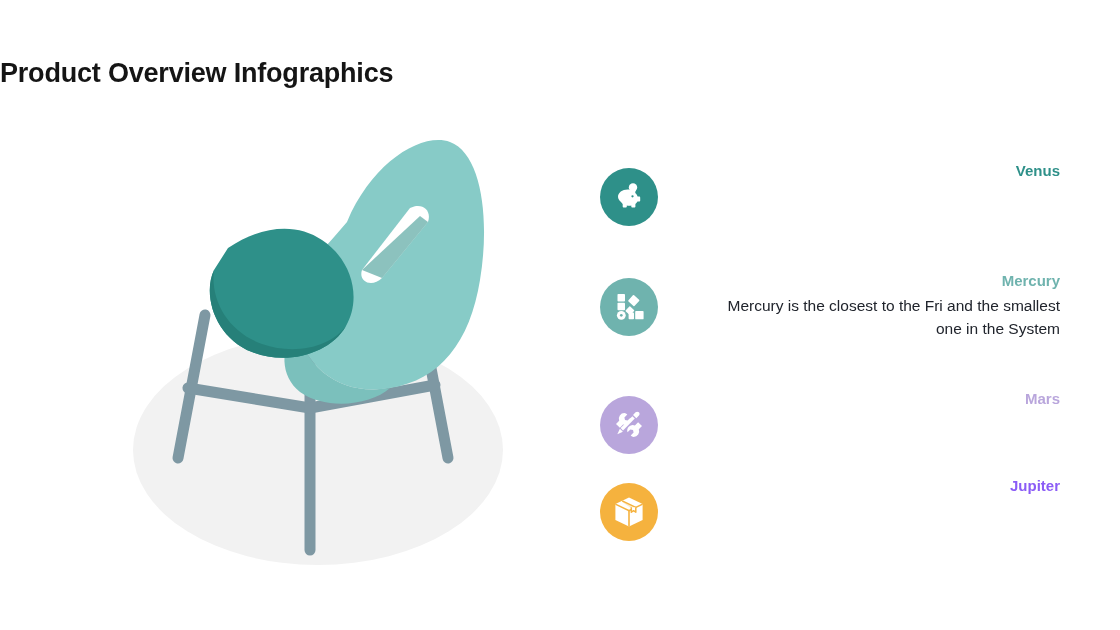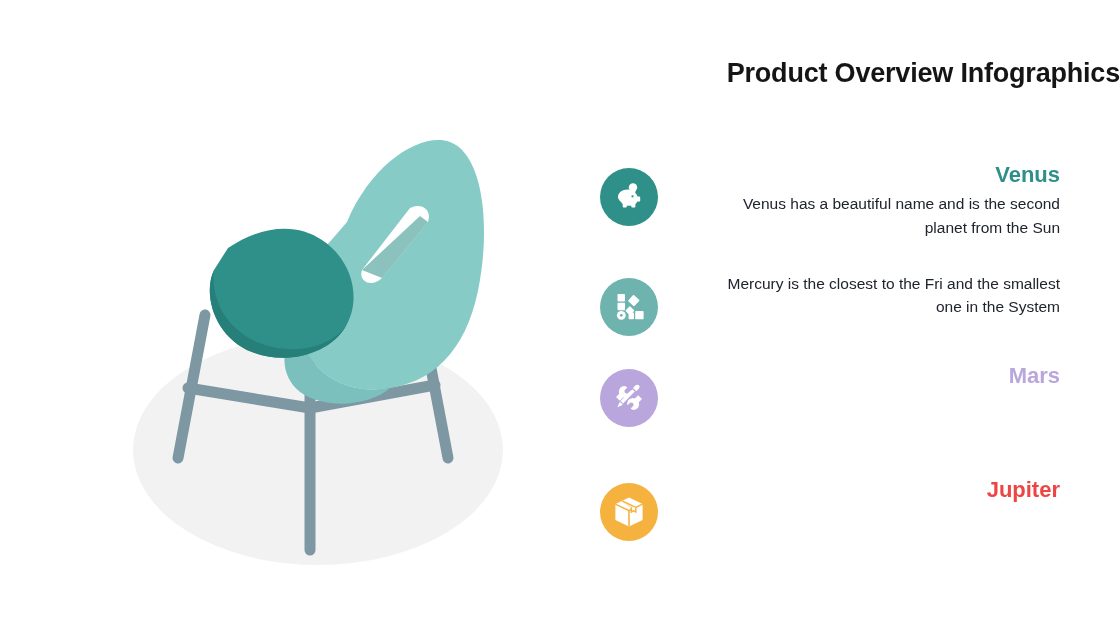--- a/index.html
+++ b/index.html
@@ -15,21 +15,21 @@
     font-family: "Liberation Sans", sans-serif;
     position: relative;
   }
 
   
   .slide-title {
     position: absolute;
     top: 58px;
     left: 0;
     width: 1120px;
-    text-align: right;
+    text-align: left;
     font-size: 27px;
     font-weight: bold;
     color: #151515;
     letter-spacing: -0.2px;
   }
 
   
   .illustration {
     position: absolute;
     left: 110px;
@@ -59,36 +59,36 @@
   }
   .item-icon svg { display: block; }
 
   .item-text {
     flex: 1;
     text-align: right;
     padding-left: 52px;
   }
 
   .item-heading {
-    font-size: 22px;
+    font-size: 15px;
     font-weight: bold;
     line-height: 1.2;
     margin-bottom: 4px;
   }
 
   .item-body {
     font-size: 15.5px;
     line-height: 1.5;
     color: #20242c;
   }
 
   
   .item-0 { top: 162px; }
   .item-1 { top: 272px; }
-  .item-2 { top: 363px; }
+  .item-2 { top: 390px; }
   .item-3 { top: 477px; }
 </style>
 </head>
 <body>
 
 <div class="slide-title">Product Overview Infographics</div>
 
 <div class="illustration">
   <svg viewBox="0 0 420 450" xmlns="http://www.w3.org/2000/svg">
 
@@ -126,38 +126,38 @@
 <div class="item item-0">
   <div class="item-icon" style="background:#2E9089">
     <svg width="34" height="34" viewBox="0 0 34 34">
       <circle cx="21" cy="7.5" r="4.2" fill="#ffffff"></circle>
       <path d="M6 17c0-4.3 4.3-7.4 9.6-7.4 2.2 0 4.2.5 5.8 1.5l2.3-1.3-.5 3.1c1.3 1 2.1 2.3 2.4 3.7h1.6c.6 0 1 .5 1 1.1v2.8c0 .6-.4 1.1-1 1.1h-1.7c-.5 1-1.2 1.8-2.1 2.5v2.3c0 .6-.5 1.1-1.1 1.1h-1.9c-.6 0-1.1-.5-1.1-1.1v-.9c-.7.1-1.4.2-2.1.2-.8 0-1.6-.1-2.4-.2v.9c0 .6-.5 1.1-1.1 1.1h-1.9c-.6 0-1.1-.5-1.1-1.1v-2.5C8.4 21.4 6 19.4 6 17z" fill="#ffffff"></path>
       <circle cx="20.5" cy="16.3" r="1.15" fill="#2E9089"></circle>
     </svg>
   </div>
   <div class="item-text">
     <div class="item-heading" style="color:#2E9089">Venus</div>
-    <div class="item-body">Venus has a beautiful name and is the second planet from the Sun</div>
   </div>
 </div>
 
 <div class="item item-1">
   <div class="item-icon" style="background:#6FB3AE">
     <svg width="34" height="34" viewBox="0 0 34 34">
       <rect x="5.5" y="4" width="7.5" height="7.5" rx="0.8" fill="#ffffff"></rect>
       <rect x="5.5" y="12.8" width="7.5" height="7.5" rx="0.8" fill="#ffffff"></rect>
       <circle cx="9.3" cy="25.3" r="4.4" fill="#ffffff"></circle>
       <circle cx="9.3" cy="25.3" r="1.35" fill="#6FB3AE"></circle>
       <rect x="17.6" y="6.4" width="8.4" height="8.4" rx="0.9" fill="#ffffff" transform="rotate(42 21.8 10.6)"></rect>
       <rect x="14.6" y="17.4" width="6.6" height="6.6" rx="0.8" fill="#ffffff" transform="rotate(42 17.9 20.7)"></rect>
       <rect x="16.6" y="22.4" width="5.4" height="6.9" rx="0.8" fill="#ffffff"></rect>
       <rect x="23.2" y="20.9" width="8.4" height="8.4" rx="0.9" fill="#ffffff"></rect>
     </svg>
   </div>
   <div class="item-text">
+    <div class="item-heading" style="color:#6FB3AE">Mercury</div>
     <div class="item-body">Mercury is the closest to the Fri and the smallest one in the System</div>
   </div>
 </div>
 
 <div class="item item-2">
   <div class="item-icon" style="background:#B9A6DC">
     <svg width="34" height="34" viewBox="0 0 34 34">
 
       <g transform="rotate(45 17 17)">
         <path d="M17 3.2c-3.2 0-5.8 2.6-5.8 5.8 0 1.1.3 2.1.8 3L11 13.3v15.4c0 1.1.9 2 2 2h8c1.1 0 2-.9 2-2V13.3l-.9-1.3c.5-.9.8-1.9.8-3 0-3.2-2.6-5.8-5.8-5.8zm0 3.1c.5 0 1 .1 1.4.3l-2.1 2.1c-.5.5-.5 1.3 0 1.8l1.3 1.3c.5.5 1.3.5 1.8 0l2-2c.1.4.2.8.2 1.2 0 1.5-1.2 2.7-2.7 2.7h-3.8c-1.5 0-2.7-1.2-2.7-2.7S13.6 6.3 15.1 6.3H17z" fill="#ffffff" opacity="0"></path>
@@ -182,15 +182,15 @@
     <svg width="34" height="34" viewBox="0 0 34 34">
       <path d="M17 2.6 3.4 9.1v15.8L17 31.4l13.6-6.5V9.1z" fill="#FFFFFF"></path>
       <path d="M3.4 9.1 17 15.6l13.6-6.5" fill="none" stroke="#F5B23E" stroke-width="1.6"></path>
       <path d="M17 15.6v15.8" fill="none" stroke="#F5B23E" stroke-width="1.6"></path>
       <path d="M10.2 5.8 23.8 12.3v5.2l-2.3-1.6-2.2 1.6V13.2L10.2 6.9z" fill="#F5B23E" opacity="0.28"></path>
       <path d="M10.2 5.85 23.8 12.35" fill="none" stroke="#F5B23E" stroke-width="1.5"></path>
       <path d="M23.8 12.35v4.9l-2.25-1.6-2.25 1.6v-4.9" fill="#FFFFFF" stroke="#F5B23E" stroke-width="1.5" stroke-linejoin="round"></path>
     </svg>
   </div>
   <div class="item-text">
-    <div class="item-heading" style="color:#ef4444">Jupiter</div>
+    <div class="item-heading" style="color:#8b5cf6">Jupiter</div>
   </div>
 </div>
 
 </body></html>

